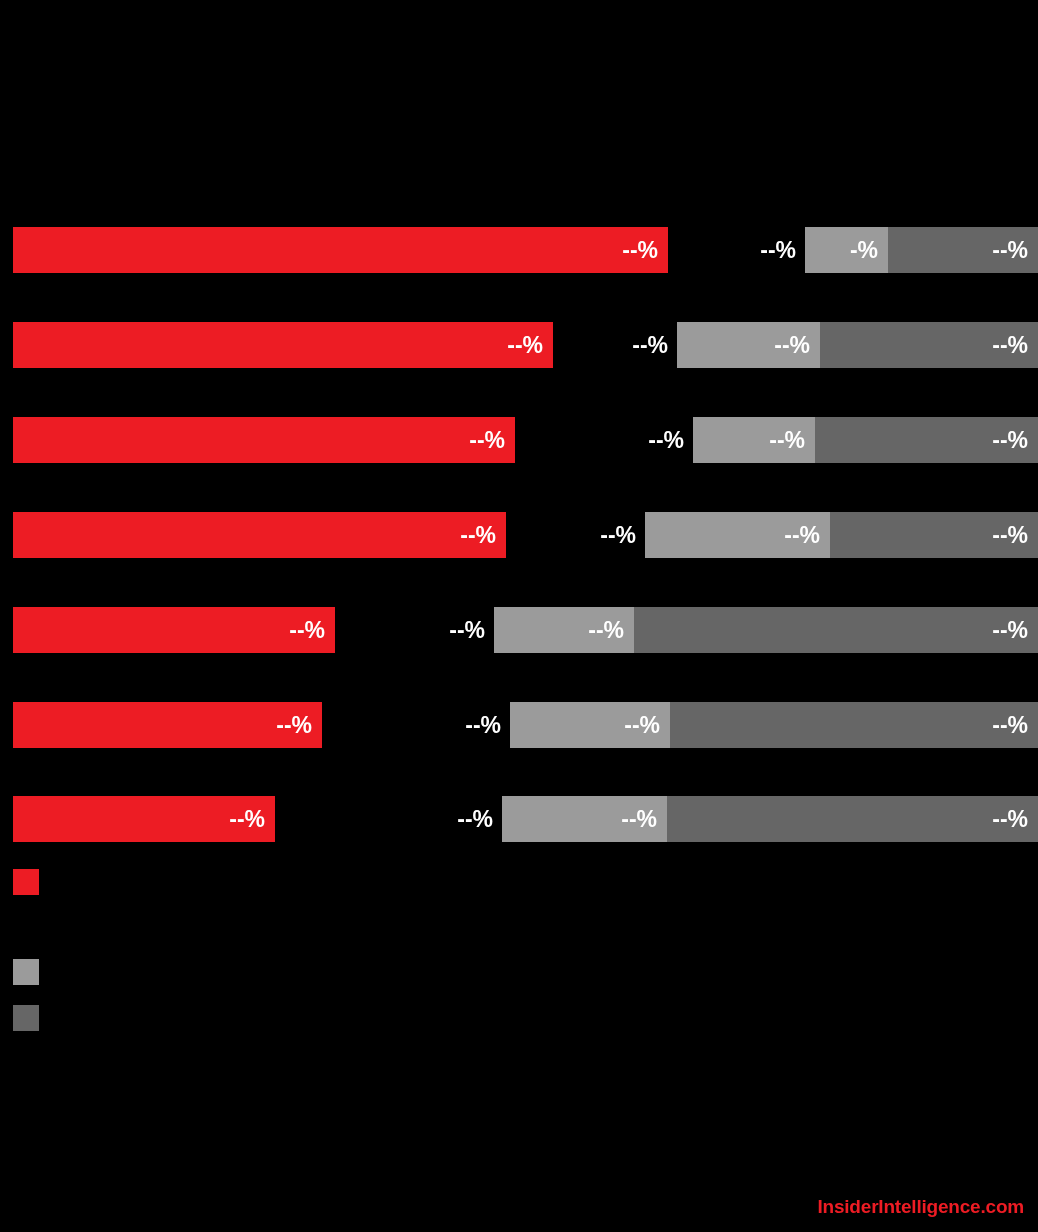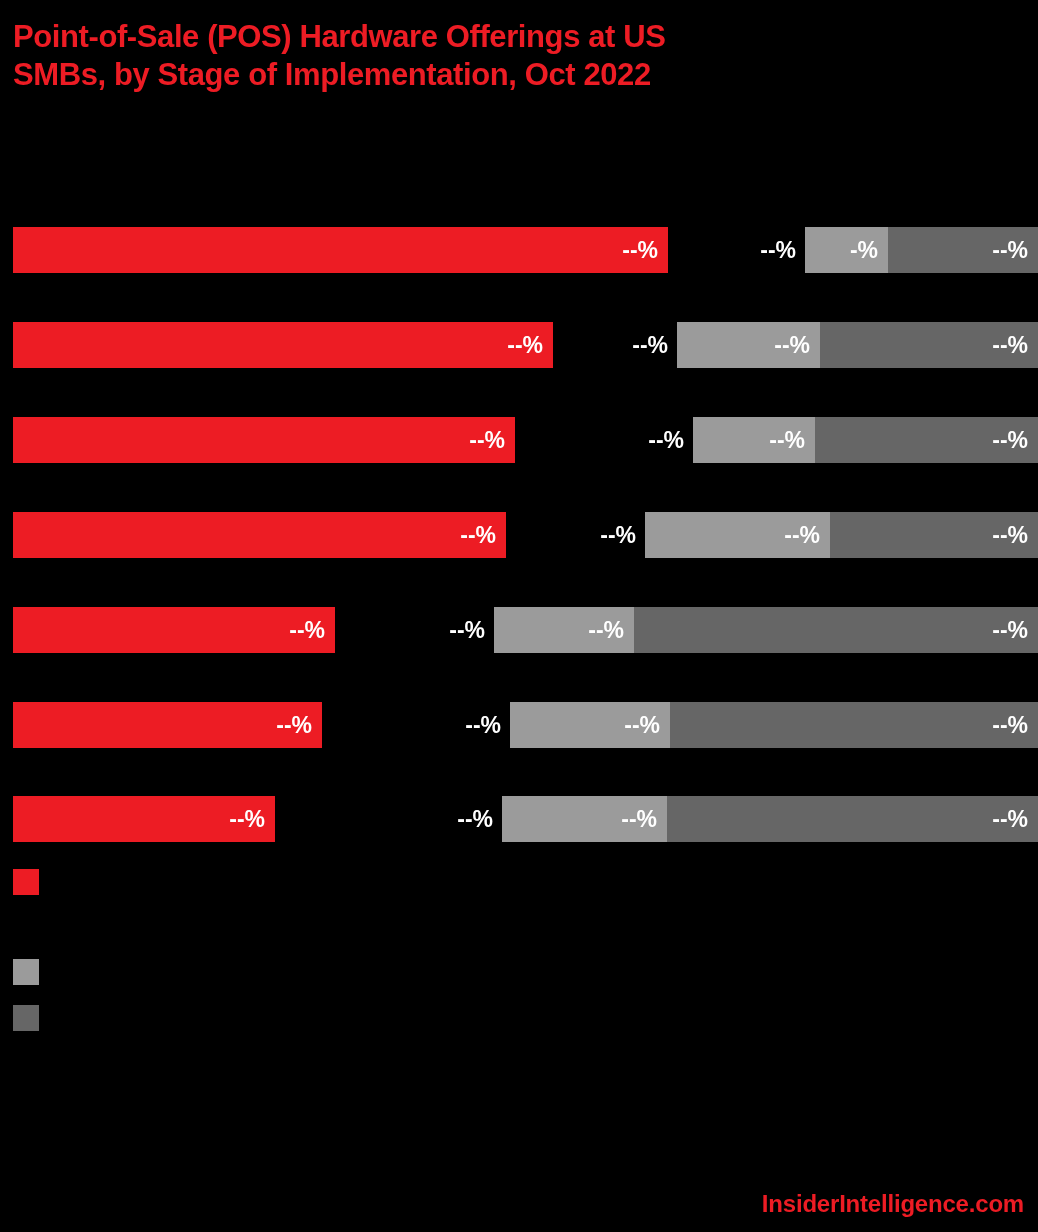--- a/index.html
+++ b/index.html
@@ -128,33 +128,31 @@
     line-height: 19px;
     white-space: pre-line;
   }
 
   
   .footer-brand {
     position: absolute;
     right: 14px;
     bottom: 14px;
     color: #ED1C24;
-    font-size: 24px;
+    font-size: 19px;
     font-weight: bold;
     letter-spacing: -0.2px;
     white-space: nowrap;
   }
 </style>
 </head>
 <body>
 
 <div id="chart-root">
 
-  <div class="chart-title" id="chart-title">Point-of-Sale (POS) Hardware Offerings at US
-SMBs, by Stage of Implementation, Oct 2022</div>
 
   <div class="plot-area" id="plot-area">
       <div class="bar-row" style="top: 227px;">
         <div class="seg seg-red" style="left: 13px; width: 655px; background: rgb(237, 28, 36);">
           <span class="seg-label">--%</span>
         </div>
         <div class="outside-label" style="left: 0px; width: 796px;">--%</div>
         <div class="seg seg-light" style="left: 805px; width: 83px; background: rgb(155, 155, 155);">
           <span class="seg-label">-%</span>
         </div>

